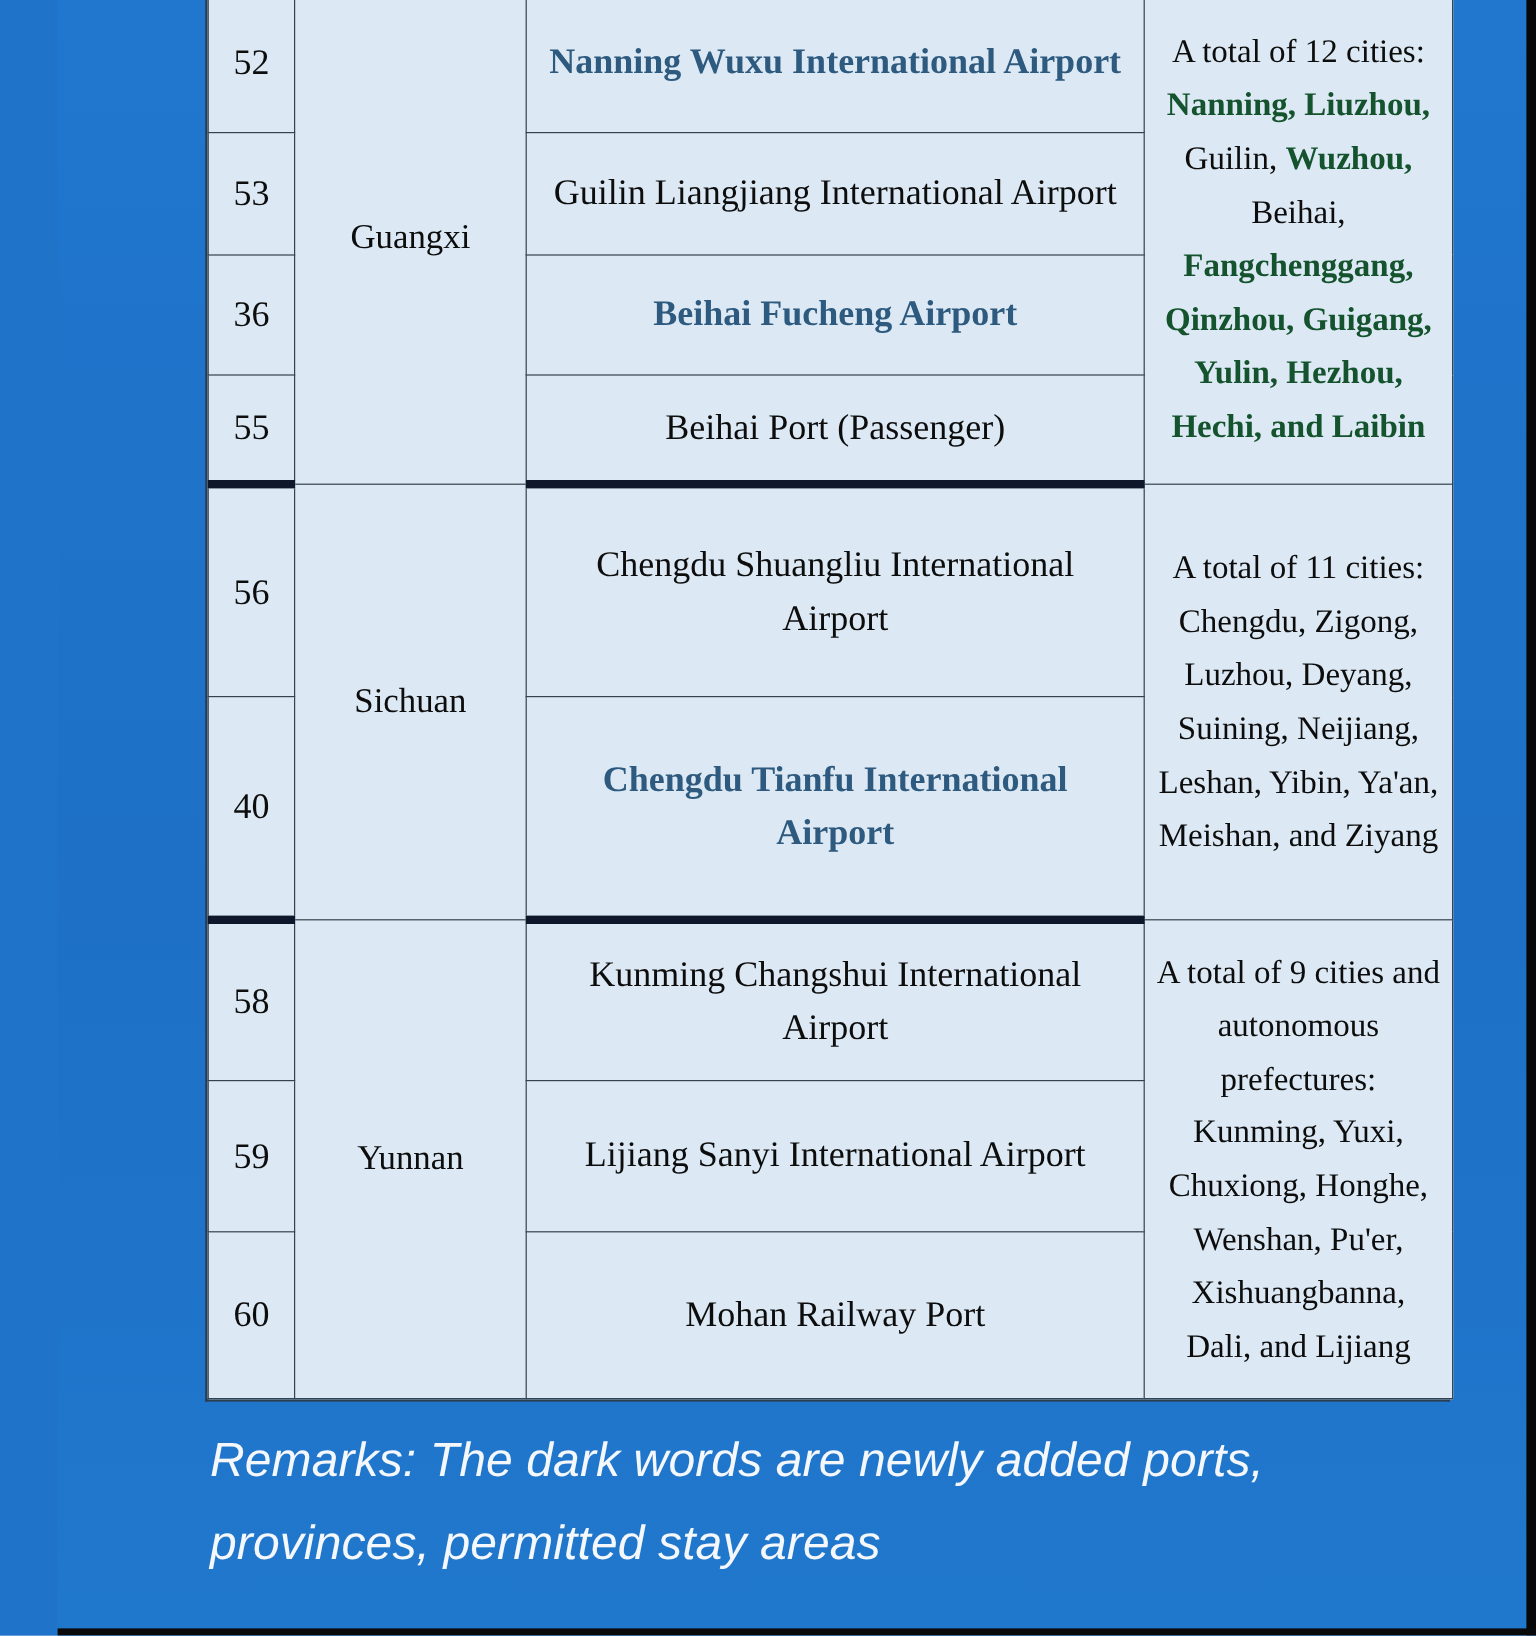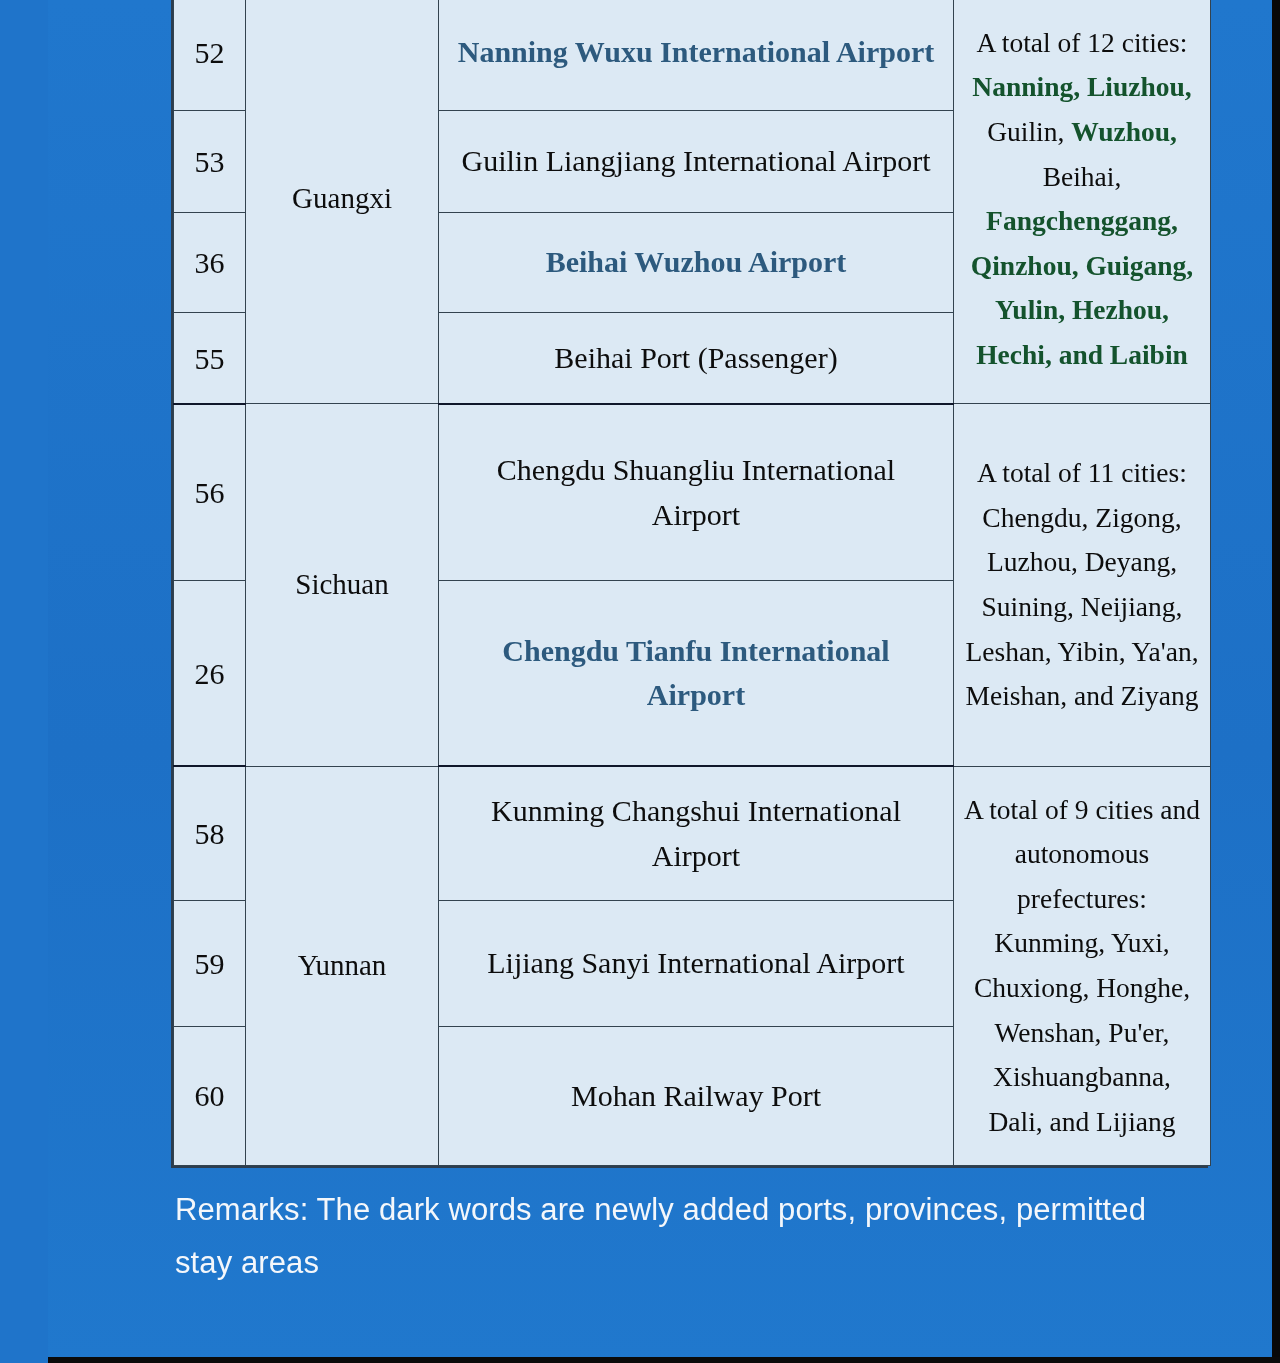--- a/index.html
+++ b/index.html
@@ -91,33 +91,34 @@
     line-height: 1.62;
     padding: 4px 10px;
     word-break: break-word;
   }
   .cell-cities .nw {
     font-weight: bold;
     color: #14532d;
   }
 
   
-  tr.group-end > td { border-bottom: 2px solid #0f172a; }
+  tr.group-end > td { border-bottom: 7px solid #0f172a; }
 
   
   .remarks {
     position: absolute;
     left: 127px;
     top: 1183px;
     width: 1010px;
     color: #f4f7fb;
     font-family: "Liberation Sans", sans-serif;
-    font-size: 31px;
+    font-size: 40px;
     line-height: 1.72;
     letter-spacing: 0.1px;
+    font-style: italic;
   }
 </style>
 </head>
 <body>
 
 <div class="page">
 
   <div class="table-wrap">
     <table class="ports">
       <colgroup>
@@ -135,37 +136,37 @@
           <td class="cell-cities" rowspan="4">
             <span>A total of 12 cities: </span><span class="nw">Nanning, Liuzhou,</span><span> Guilin, </span><span class="nw">Wuzhou,</span><span> Beihai, </span><span class="nw">Fangchenggang, Qinzhou, Guigang, Yulin, Hezhou, Hechi, and Laibin</span>
           </td>
         </tr>
         <tr style="height:101px">
           <td class="cell-num">53</td>
           <td class="cell-port">Guilin Liangjiang International Airport</td>
         </tr>
         <tr style="height:100px">
           <td class="cell-num">36</td>
-          <td class="cell-port new-port">Beihai Wuzhou Airport</td>
+          <td class="cell-port new-port">Beihai Fucheng Airport</td>
         </tr>
         <tr class="group-end" style="height:90px">
           <td class="cell-num">55</td>
           <td class="cell-port">Beihai Port (Passenger)</td>
         </tr>
 
         <tr style="height:176px">
           <td class="cell-num">56</td>
           <td class="cell-prov" rowspan="2">Sichuan</td>
           <td class="cell-port">Chengdu Shuangliu International Airport</td>
           <td class="cell-cities" rowspan="2">
             <span>A total of 11 cities: Chengdu, Zigong, Luzhou, Deyang, Suining, Neijiang, Leshan, Yibin, Ya'an, Meishan, and Ziyang</span>
           </td>
         </tr>
         <tr class="group-end" style="height:184px">
-          <td class="cell-num">26</td>
+          <td class="cell-num">40</td>
           <td class="cell-port new-port">Chengdu Tianfu International Airport</td>
         </tr>
 
         <tr style="height:133px">
           <td class="cell-num">58</td>
           <td class="cell-prov" rowspan="3">Yunnan</td>
           <td class="cell-port">Kunming Changshui International Airport</td>
           <td class="cell-cities" rowspan="3">
             <span>A total of 9 cities and autonomous prefectures: Kunming, Yuxi, Chuxiong, Honghe, Wenshan, Pu'er, Xishuangbanna, Dali, and Lijiang</span>
           </td>

